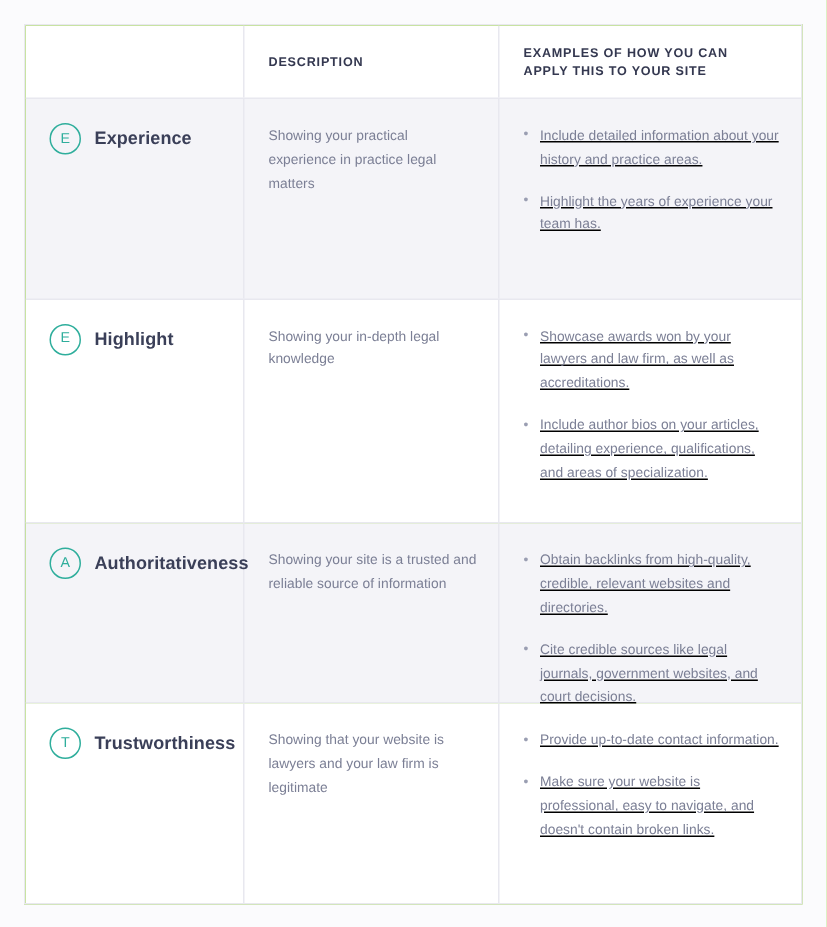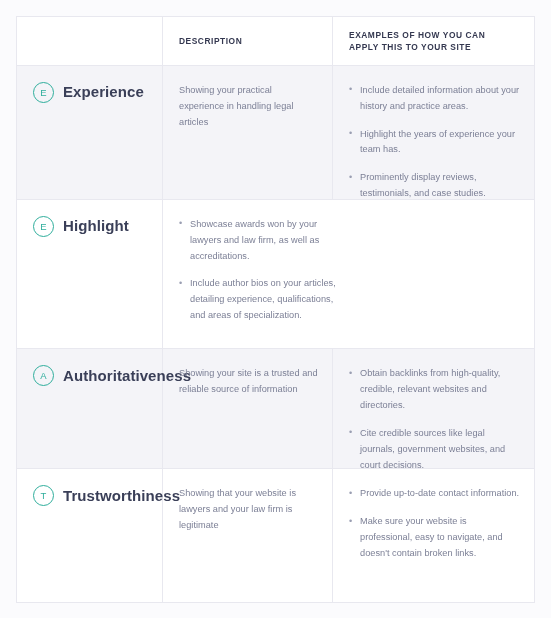--- a/index.html
+++ b/index.html
@@ -85,38 +85,39 @@
     display: flex;
     align-items: center;
     justify-content: center;
     font-size: 9.5px;
     font-weight: normal;
     color: #2fae9c;
     line-height: 1;
   }
 
   .pillar-name {
-    font-size: 15px;
+    font-size: 12px;
     font-weight: bold;
     color: #3a3f58;
     letter-spacing: 0.08px;
     line-height: 1.25;
   }
 
   .desc {
     font-size: 9.2px;
     color: #7b7f95;
     line-height: 1.72;
     letter-spacing: 0.02px;
     padding-top: 3px;
   }
 
   ul.examples {
     list-style: none;
     padding-top: 3px;
+    text-decoration: underline;
   }
   ul.examples li {
     position: relative;
     padding-left: 11px;
     margin-bottom: 12px;
     font-size: 9.2px;
     color: #7b7f95;
     line-height: 1.72;
     letter-spacing: 0.02px;
   }
@@ -149,38 +150,40 @@
   </div>
 
   <div class="row shaded row-1">
     <div class="cell c1">
       <div class="title-wrap">
         <span class="badge">E</span>
         <span class="pillar-name">Experience</span>
       </div>
     </div>
     <div class="cell c2">
-      <div class="desc">Showing your practical experience in handling legal articles</div>
+      <div class="desc">Showing your practical experience in practice legal matters</div>
     </div>
     <div class="cell c3">
       <ul class="examples">
         <li>Include detailed information about your history and practice areas.</li>
         <li>Highlight the years of experience your team has.</li>
-        <li>Prominently display reviews, testimonials, and case studies.</li>
       </ul>
     </div>
   </div>
 
   <div class="row plain row-2">
     <div class="cell c1">
       <div class="title-wrap">
         <span class="badge">E</span>
         <span class="pillar-name">Highlight</span>
       </div>
     </div>
+    <div class="cell c2">
+      <div class="desc">Showing your in-depth legal knowledge</div>
+    </div>
     <div class="cell c3">
       <ul class="examples">
         <li>Showcase awards won by your lawyers and law firm, as well as accreditations.</li>
         <li>Include author bios on your articles, detailing experience, qualifications, and areas of specialization.</li>
       </ul>
     </div>
   </div>
 
   <div class="row shaded row-3">
     <div class="cell c1">

